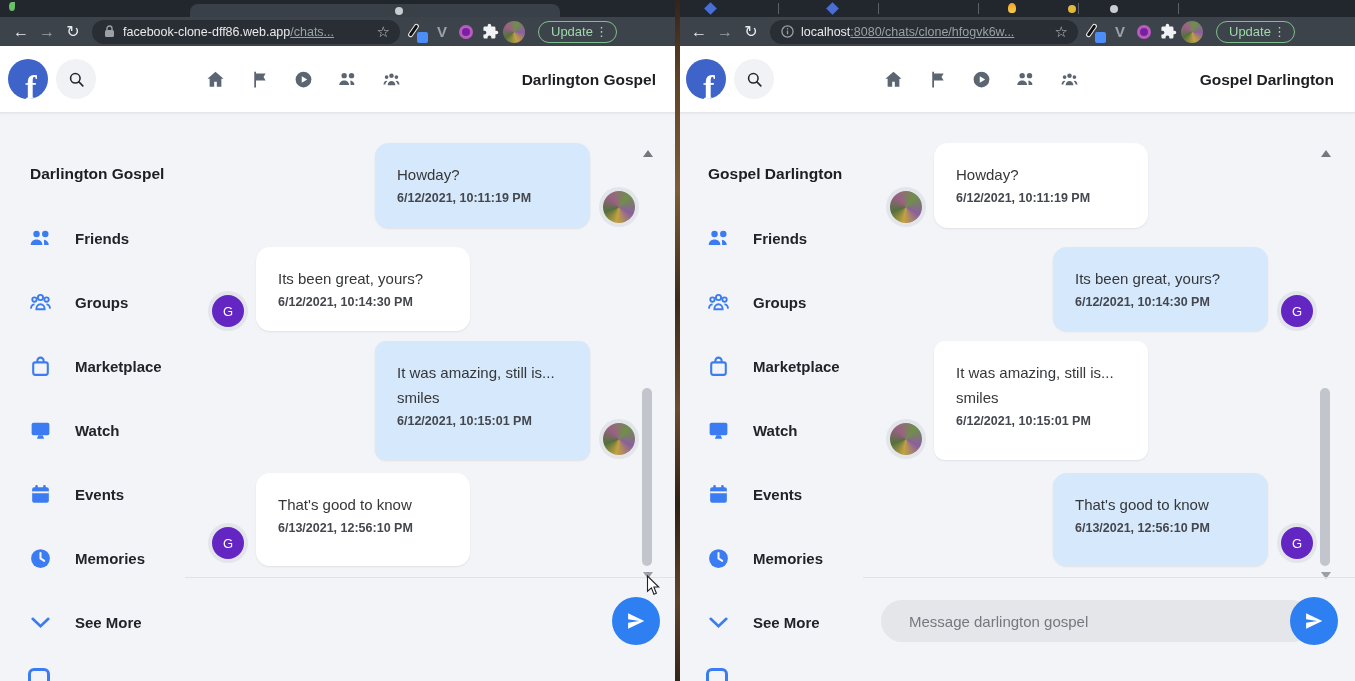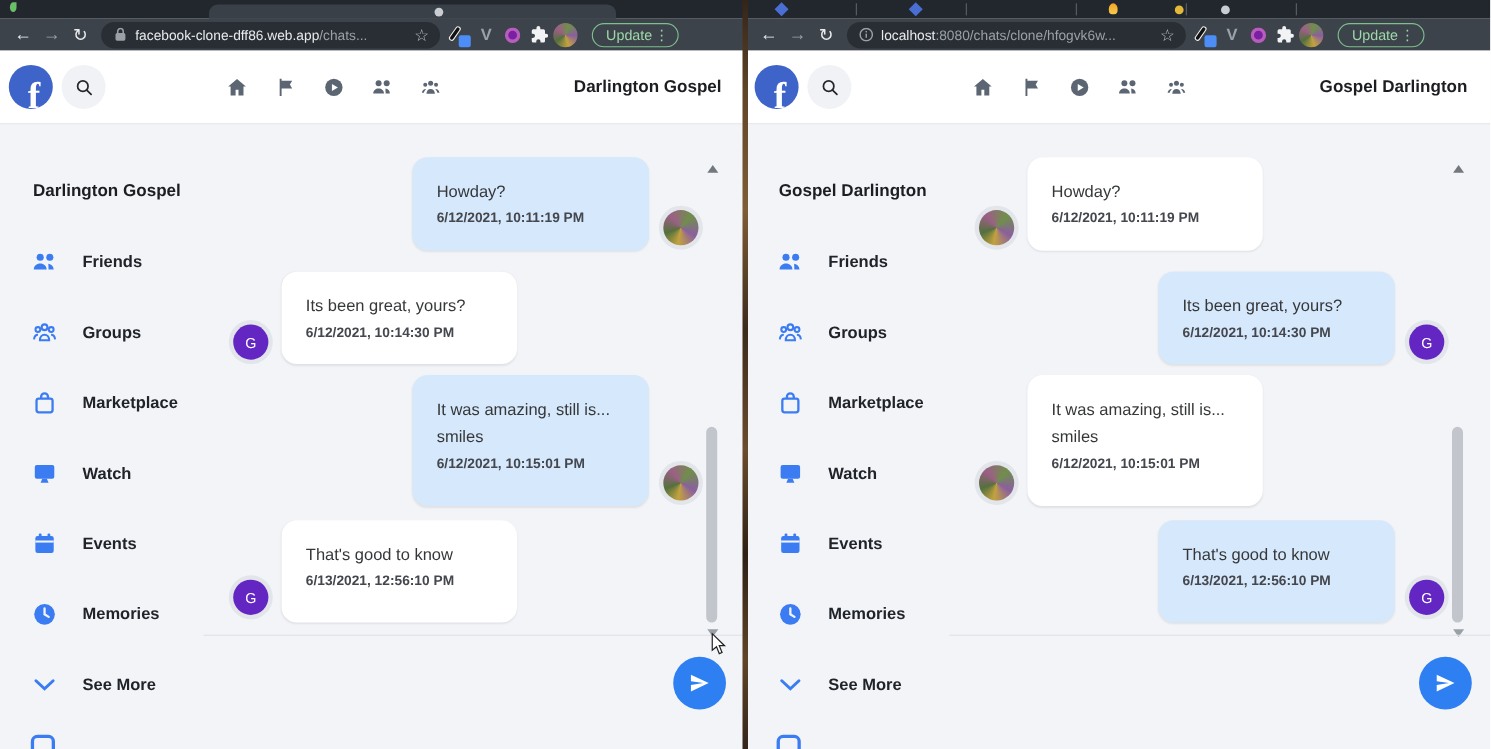--- a/index.html
+++ b/index.html
@@ -19,21 +19,21 @@
   .fav-dot { position:absolute; top:5px; width:8px; height:8px; border-radius:50%; }
   .sprout { position:absolute; left:9px; top:2px; width:6px; height:9px; background:#6abf69; border-radius:50% 0 50% 50%; }
 
   .toolbar { position:relative; height:29px; background:#3d434a; display:flex; align-items:center; padding:0 8px; }
   .nav-btn { width:26px; height:26px; display:flex; align-items:center; justify-content:center; color:#e8eaed; font-size:16px; flex:0 0 auto; }
   .nav-btn.fwd { color:#9aa0a6; }
   .urlbar { height:24px; width:308px; margin:0 6px; background:#282e34; border-radius:13px; display:flex; align-items:center; padding:0 10px; flex:0 0 auto; }
   .url-ico { width:14px; height:14px; margin-right:7px; flex:0 0 auto; display:flex; align-items:center; justify-content:center; }
   .url-text { flex:1; font-size:12.5px; white-space:nowrap; overflow:hidden; }
   .url-host { color:#e8eaed; }
-  .url-path { color:#9aa0a6; }
+  .url-path { color:#9aa0a6;text-decoration:underline; }
   .star { color:#bdc1c6; font-size:15px; margin-left:6px; flex:0 0 auto; }
   .ext { width:24px; height:24px; display:flex; align-items:center; justify-content:center; position:relative; flex:0 0 auto; }
   .vico { color:#9aa3ab; font-weight:bold; font-size:15px; }
   .purple-ico { width:14px; height:14px; border-radius:50%; background:#7b1fa2; box-shadow:inset 0 0 0 3px rgba(255,170,220,.45); }
   .dropper { position:relative; width:18px; height:18px; }
   .dropper .stem { position:absolute; left:3px; top:1px; width:3px; height:13px; background:#111; transform:rotate(35deg); border-radius:2px; box-shadow:0 0 0 1px #eee; }
   .dropper .sq { position:absolute; right:-1px; bottom:-2px; width:11px; height:11px; background:#4d8df7; border-radius:2px; }
   .avatar-ext { width:22px; height:22px; border-radius:50%; background:conic-gradient(from 20deg,#6f8f4a,#8a5f9e,#c3a23f,#54703d,#9c5f86,#6f8f4a); }
   .update-pill { margin-left:12px; height:22px; padding:0 8px 0 12px; border:1.5px solid #7fbf8e; border-radius:12px; display:flex; align-items:center; gap:2px; flex:0 0 auto; }
   .update-pill span { color:#9fd9ab; font-size:13px; }
@@ -59,21 +59,21 @@
 
   
   .msg { position:absolute; left:185px; width:470px; }
   .msg.s1 { top:30px; } .msg.s2 { top:134px; } .msg.s3 { top:228px; } .msg.s4 { top:360px; }
   .bubble { position:absolute; top:0; border-radius:14px; padding:19px 22px 15px 22px; box-shadow:0 1px 2px rgba(0,0,0,.08); }
   .bubble.blue { background:#d6e8fb; }
   .bubble.white { background:#fff; }
   .msg.right .bubble { left:190px; width:215px; }
   .msg.left  .bubble { left:71px;  width:214px; }
   .s1 .bubble { min-height:85px; } .s2 .bubble { min-height:84px; }
-  .s3 .bubble { min-height:119px; } .s4 .bubble { min-height:93px; }
+  .s3 .bubble { min-height:119px;border-radius:11px; } .s4 .bubble { min-height:93px; }
   .bline { font-size:15px; color:#353739; line-height:25px; }
   .bline:empty { display:none; }
   .bts { font-size:12.5px; font-weight:bold; color:#44474d; margin-top:4px; white-space:nowrap; }
   .avatar-ring { position:absolute; width:40px; height:40px; border-radius:50%; background:#e2e5ea; }
   .msg.right .avatar-ring { left:414px; }
   .msg.left  .avatar-ring { left:23px; }
   .s1 .avatar-ring, .s2 .avatar-ring { top:44px; }
   .s3 .avatar-ring { top:78px; }
   .s4 .avatar-ring { top:50px; }
   .avatar-inner { position:absolute; left:4px; top:4px; width:32px; height:32px; border-radius:50%; display:flex; align-items:center; justify-content:center; }
@@ -558,20 +558,21 @@
             <span>G</span>
           </div>
         </div>
     </div>
 
     <div class="sb-up"></div>
     <div class="sb-thumb"></div>
     <div class="sb-down"></div>
 
     <div class="chat-divider"></div>
+    <input class="composer" type="text" placeholder="Message darlington gospel" style="">
     <div class="sendbtn">
       <svg width="22" height="22" viewBox="0 0 24 24">
           <path d="M3.4 20.4 21 12 3.4 3.6l0 6.5 12.2 1.9-12.2 1.9z" fill="#fff"></path>
         </svg>
     </div>
   </div>
 </div>
 
 <div class="win-divider"></div>
 

